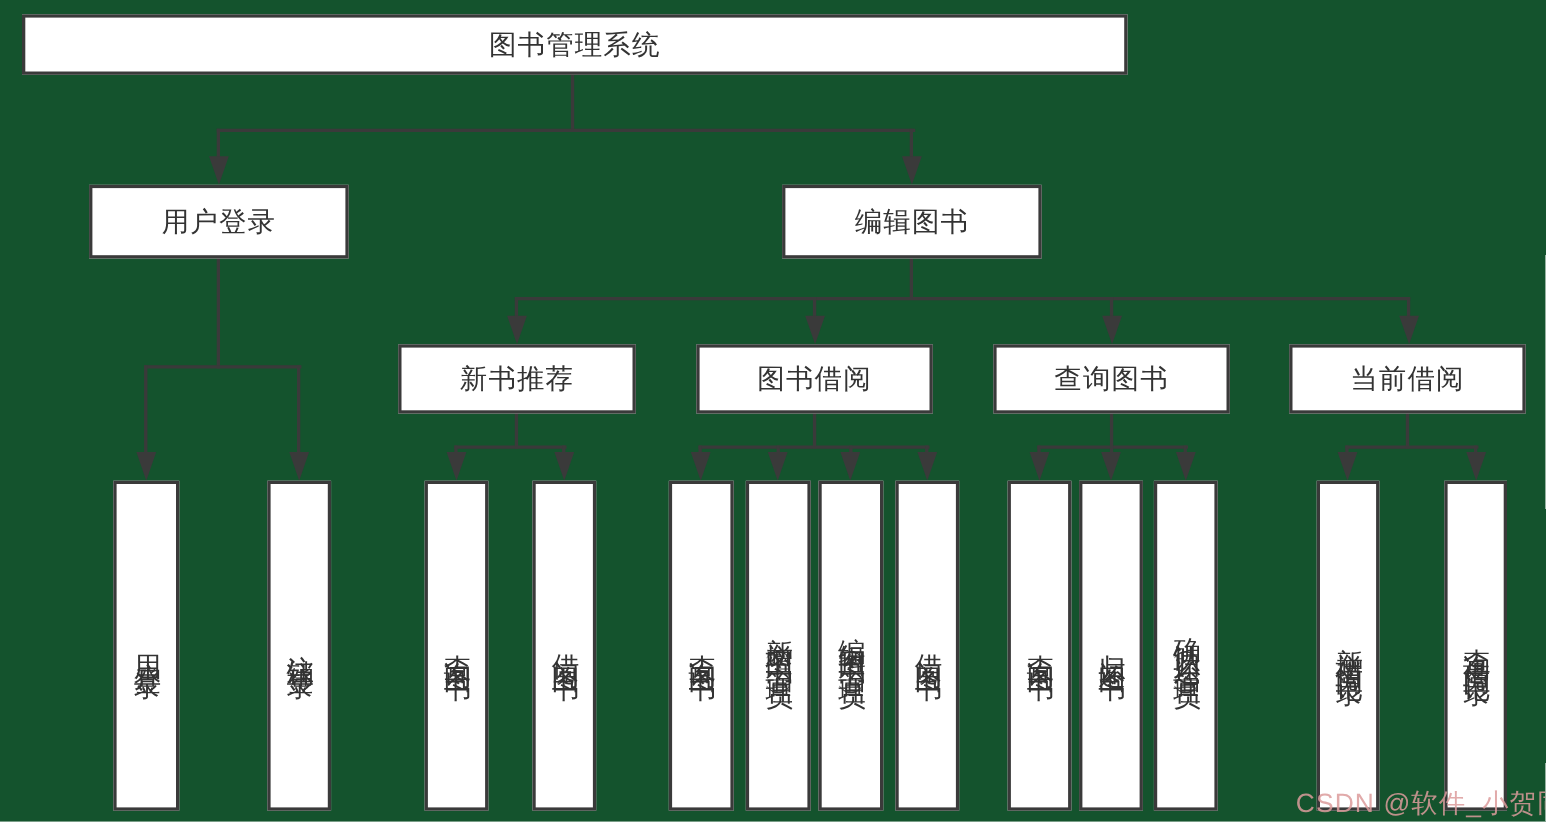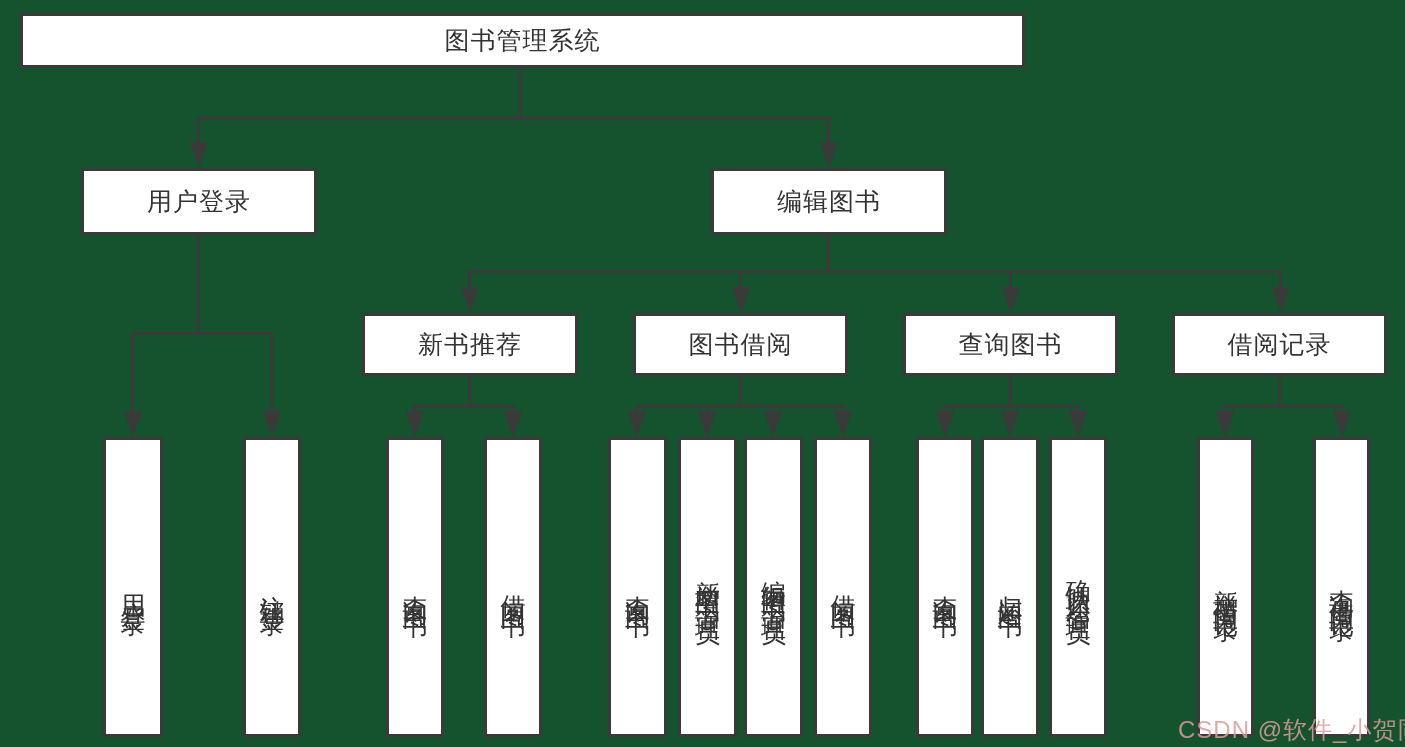--- a/index.html
+++ b/index.html
@@ -59,21 +59,21 @@
 <div id="canvas">
 
   <div class="box" style="left:20px;top:13px;width:1005px;height:55px;">图书管理系统</div>
 
   <div class="box" style="left:81px;top:168px;width:236px;height:67px;">用户登录</div>
   <div class="box" style="left:711px;top:168px;width:236px;height:67px;">编辑图书</div>
 
   <div class="box" style="left:362px;top:313px;width:216px;height:63px;">新书推荐</div>
   <div class="box" style="left:633px;top:313px;width:215px;height:63px;">图书借阅</div>
   <div class="box" style="left:903px;top:313px;width:215px;height:63px;">查询图书</div>
-  <div class="box" style="left:1172px;top:313px;width:215px;height:63px;">借阅记录</div>
+  <div class="box" style="left:1172px;top:313px;width:215px;height:63px;">当前借阅</div>
 
   <div class="box v" style="left:103px;top:437px;width:60px;height:300px;">用户登录</div>
   <div class="box v" style="left:243px;top:437px;width:58px;height:300px;">注销登录</div>
 
   <div class="box v" style="left:386px;top:437px;width:58px;height:300px;">查询图书</div>
   <div class="box v" style="left:484px;top:437px;width:58px;height:300px;">借阅图书</div>
 
   <div class="box v" style="left:608px;top:437px;width:59px;height:300px;">查询图书</div>
   <div class="box v" style="left:678px;top:437px;width:59px;height:300px;">新增图书（管理员）</div>
   <div class="box v" style="left:744px;top:437px;width:59px;height:300px;">编辑图书（管理员）</div>

